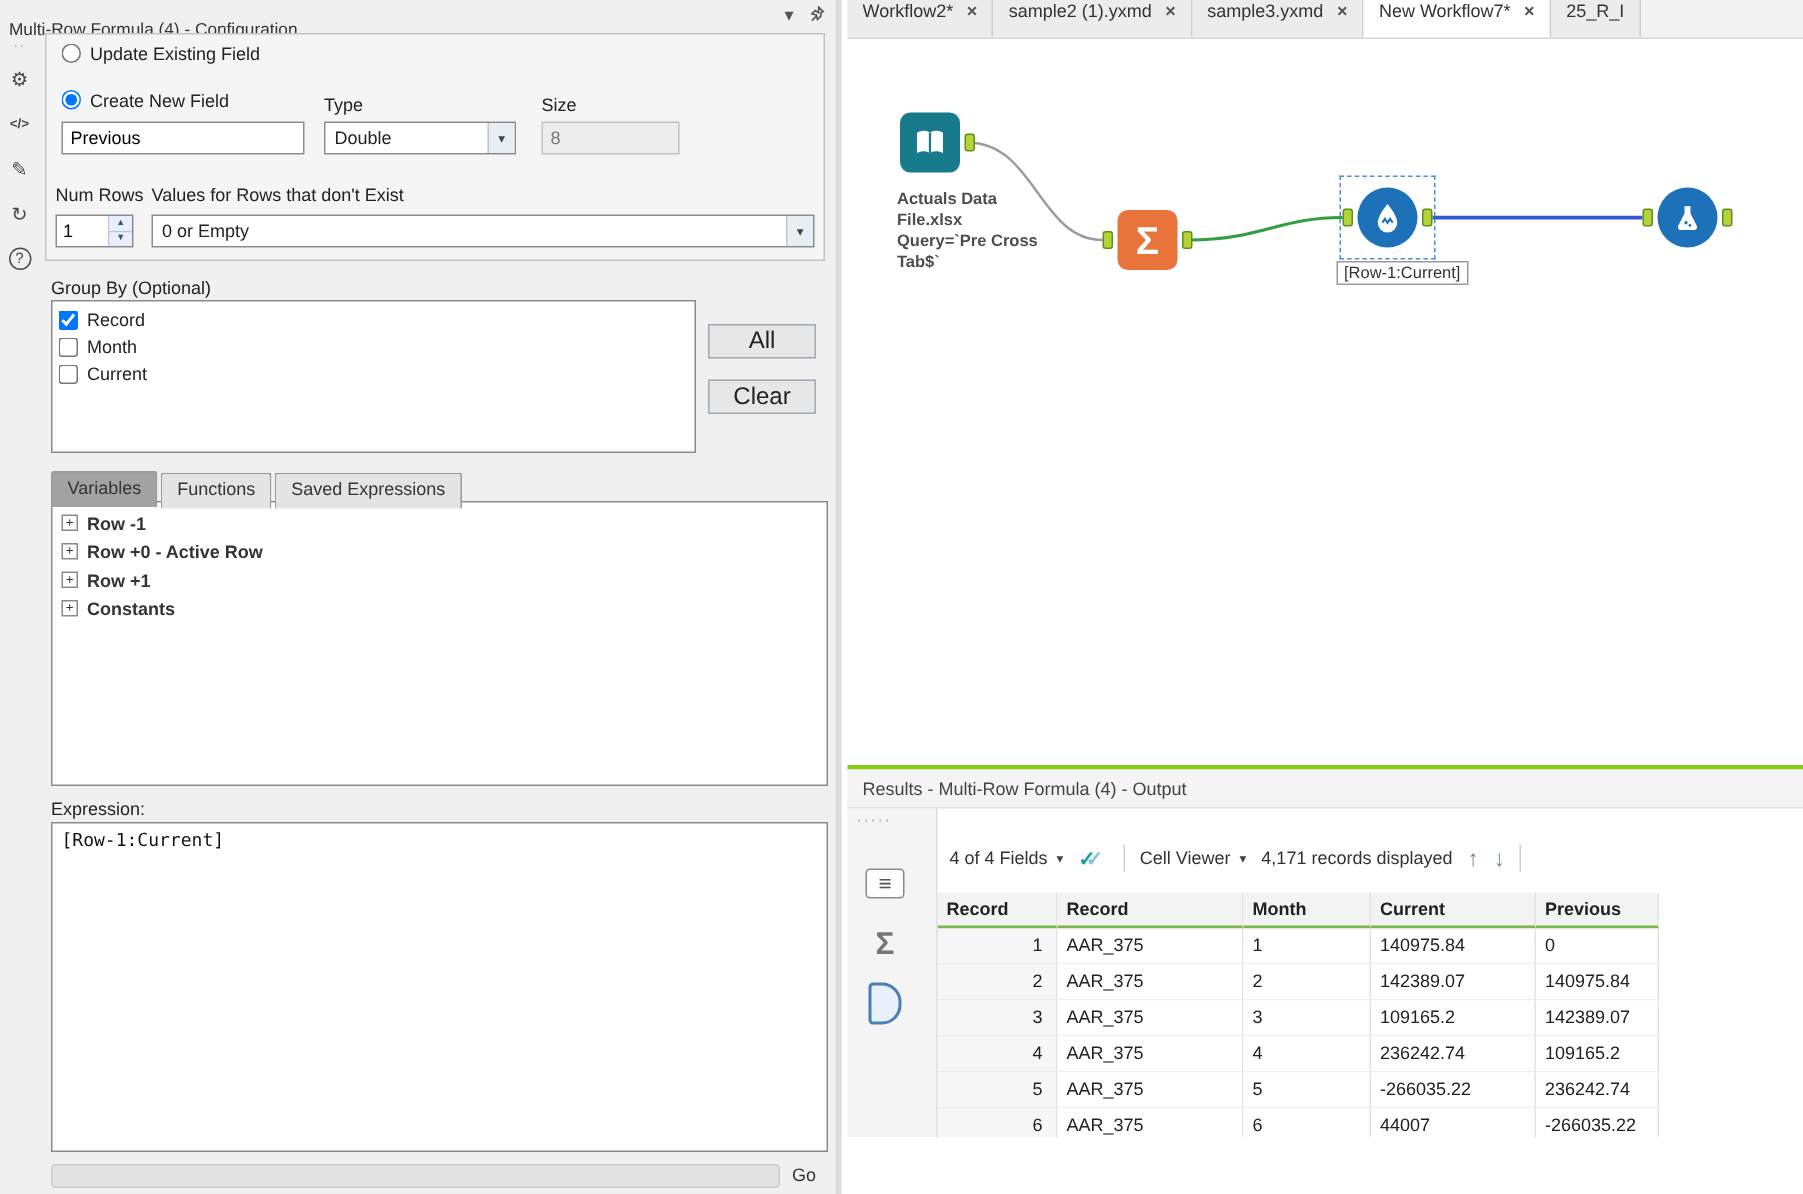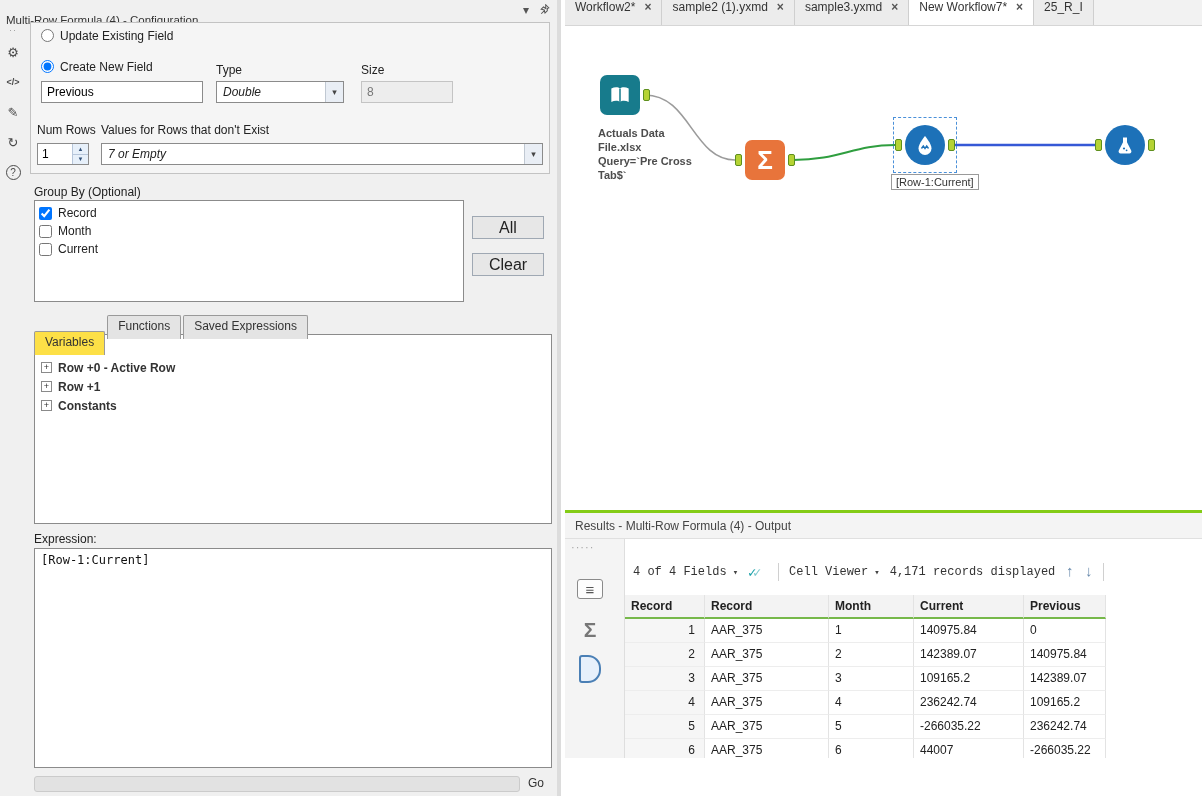--- a/index.html
+++ b/index.html
@@ -18,37 +18,37 @@
   .side-icon.help span { display:inline-block; width:15px; height:15px; border:1px solid #4a4a4a; border-radius:50%; font-size:10px; line-height:13px; text-align:center; }
   .cfg-content { position:absolute; left:26px; top:20px; right:0; bottom:0; }
 
   .fieldbox { position:absolute; left:4px; top:2px; width:520px; height:152px; border:1px solid #c3c3c3; background:#f5f5f5; }
   .radio-row { position:absolute; display:flex; align-items:flex-start; gap:6px; }
   .radio-row input { margin:0; width:13px; height:13px; }
   .lbl { position:absolute; color:#222; }
   .txt-input { position:absolute; height:22px; border:1px solid #8b8b8b; background:#fff; padding:2px 5px; font-size:12px; font-family:"Liberation Sans",sans-serif; }
   .txt-input:disabled { background:#ededed; color:#777; border-color:#c4c4c4; }
   .combo { position:absolute; height:22px; border:1px solid #8b8b8b; background:#fff; display:flex; align-items:center; cursor:pointer; }
-  .combo .combo-val { flex:1; padding:0 6px; white-space:nowrap; overflow:hidden;font-style:italic; }
+  .combo .combo-val { flex:1; padding:0 6px; white-space:nowrap; overflow:hidden; }
   .combo .combo-btn { width:18px; height:100%; background:#e9eef5; border-left:1px solid #c0c8d2; display:flex; align-items:center; justify-content:center; font-size:9px; color:#444; }
   .spinner { position:absolute; height:22px; width:52px; border:1px solid #8b8b8b; background:#fff; display:flex; }
   .spinner input { flex:1; min-width:0; border:none; padding:2px 4px; font-size:12px; font-family:"Liberation Sans",sans-serif; }
   .spin-btns { width:16px; display:flex; flex-direction:column; border-left:1px solid #b7c6da; }
   .spin-btns span { flex:1; display:flex; align-items:center; justify-content:center; font-size:6px; color:#33527a; background:#e7f0fa; cursor:pointer; }
   .spin-btns span:first-child { border-bottom:1px solid #b7c6da; }
 
   .groupby-label { position:absolute; left:8px; top:165px; }
   .gb-list { position:absolute; left:8px; top:180px; width:430px; height:102px; background:#fff; border:1px solid #8b8b8b; padding:3px 4px; overflow:hidden; }
   .gb-item { display:flex; align-items:center; gap:6px; height:18px; cursor:default; }
   .gb-item input { margin:0; width:13px; height:13px; }
   .btn { position:absolute; width:72px; height:23px; background:#e7e7e7; border:1px solid #9fa8b3; font-size:16px; color:#222; display:flex; align-items:center; justify-content:center; cursor:pointer; }
 
   .vtabs { position:absolute; left:8px; top:293px; display:flex; z-index:2; }
   .vtab { padding:3px 10px 4px; border:1px solid #9a9a9a; border-bottom:none; background:#e4e4e4; margin-right:2px; border-radius:2px 2px 0 0; cursor:pointer; position:relative; top:2px; color:#333; }
-  .vtab.active { background:#fde047; top:18px; padding-bottom:6px; }
+  .vtab.active { background:#a3a3a3; top:1px; padding-bottom:6px; }
   .tree-box { position:absolute; left:8px; top:314px; width:518px; height:190px; background:#fff; border:1px solid #8b8b8b; z-index:1; padding:4px 6px; }
   .tree-item { display:flex; align-items:center; gap:6px; height:19px; cursor:default; }
   .expand { width:11px; height:11px; border:1px solid #8a8a8a; background:#fff; font-size:9px; line-height:9px; text-align:center; color:#333; cursor:pointer; }
   .tree-label { font-weight:bold; color:#333; }
 
   .expr-label { position:absolute; left:8px; top:512px; }
   .expr-area { position:absolute; left:8px; top:528px; width:518px; height:220px; border:1px solid #8b8b8b; background:#fff; font-family:"DejaVu Sans Mono", monospace; font-size:12px; padding:4px 6px; resize:none; color:#111; }
   .cfg-bottom-bar { position:absolute; left:8px; top:756px; width:486px; height:16px; background:#e2e2e2; border:1px solid #cbcbcb; border-radius:3px; }
   .go-label { position:absolute; left:502px; top:756px; color:#333; }
 
@@ -77,21 +77,21 @@
   .results { position:absolute; top:510px; left:0; right:0; height:248px; background:#fff; border-top:3px solid #84cc16; }
   .results-titlebar { position:absolute; top:0; left:0; right:0; height:26px; background:#f4f4f4; border-bottom:1px solid #e0e0e0; line-height:26px; padding-left:10px; color:#444; }
   .results-left { position:absolute; left:0; top:26px; width:60px; bottom:0; background:#f4f4f4; border-right:1px solid #dedede; }
   .grip { position:absolute; top:2px; left:6px; color:#a5a5a5; font-size:11px; letter-spacing:1px; }
   .ri { position:absolute; display:flex; align-items:center; justify-content:center; cursor:pointer; }
   .ri-table { top:40px; left:12px; width:26px; height:20px; border:1px solid #8a8a8a; border-radius:3px; font-size:15px; color:#555; background:#fdfdfd; }
   .ri-sigma { top:78px; left:12px; width:26px; height:26px; font-size:21px; font-weight:bold; color:#777; }
   .ri-output { top:116px; left:14px; width:22px; height:28px; border:2px solid #4a7fb5; border-radius:3px 13px 13px 3px; background:#e7f0fb; }
 
   .results-main { position:absolute; left:60px; top:26px; right:0; bottom:0; }
-  .results-toolbar { position:absolute; top:18px; left:0; right:0; height:30px; display:flex; align-items:center; gap:10px; padding-left:8px; color:#333;font-family:Liberation Mono, monospace; }
+  .results-toolbar { position:absolute; top:18px; left:0; right:0; height:30px; display:flex; align-items:center; gap:10px; padding-left:8px; color:#333; }
   .rt-drop { display:flex; align-items:center; gap:6px; cursor:pointer; }
   .caret { font-size:9px; color:#444; }
   .dblcheck { position:relative; width:20px; height:16px; cursor:pointer; }
   .dblcheck .c1 { position:absolute; left:0; top:0; color:#19a0a8; font-weight:bold; font-size:14px; }
   .dblcheck .c2 { position:absolute; left:5px; top:0; color:#7fc9ce; font-weight:bold; font-size:14px; }
   .vsep { width:1px; height:18px; background:#d0d0d0; }
   .nav-arrow { font-size:15px; font-weight:bold; color:#6b8cae; cursor:pointer; }
 
   .grid { position:absolute; top:56px; left:0; right:0; bottom:0; overflow:hidden; }
   .grid-row { display:flex; height:24px; }
@@ -157,21 +157,21 @@
 
         <div class="spinner" style="left:6px; top:120px;">
           <input value="1" style="">
           <span class="spin-btns">
             <span>▲</span>
             <span>▼</span>
           </span>
         </div>
 
         <div class="combo" style="left:70px; top:120px; width:442px;">
-          <span class="combo-val">7 or Empty</span>
+          <span class="combo-val">0 or Empty</span>
           <span class="combo-btn">▾</span>
         </div>
       </div>
 
       <span class="groupby-label">Group By (Optional)</span>
       <div class="gb-list">
         <label class="gb-item">
           <input type="checkbox" checked="" style="">
           <span>Record</span>
         </label>

